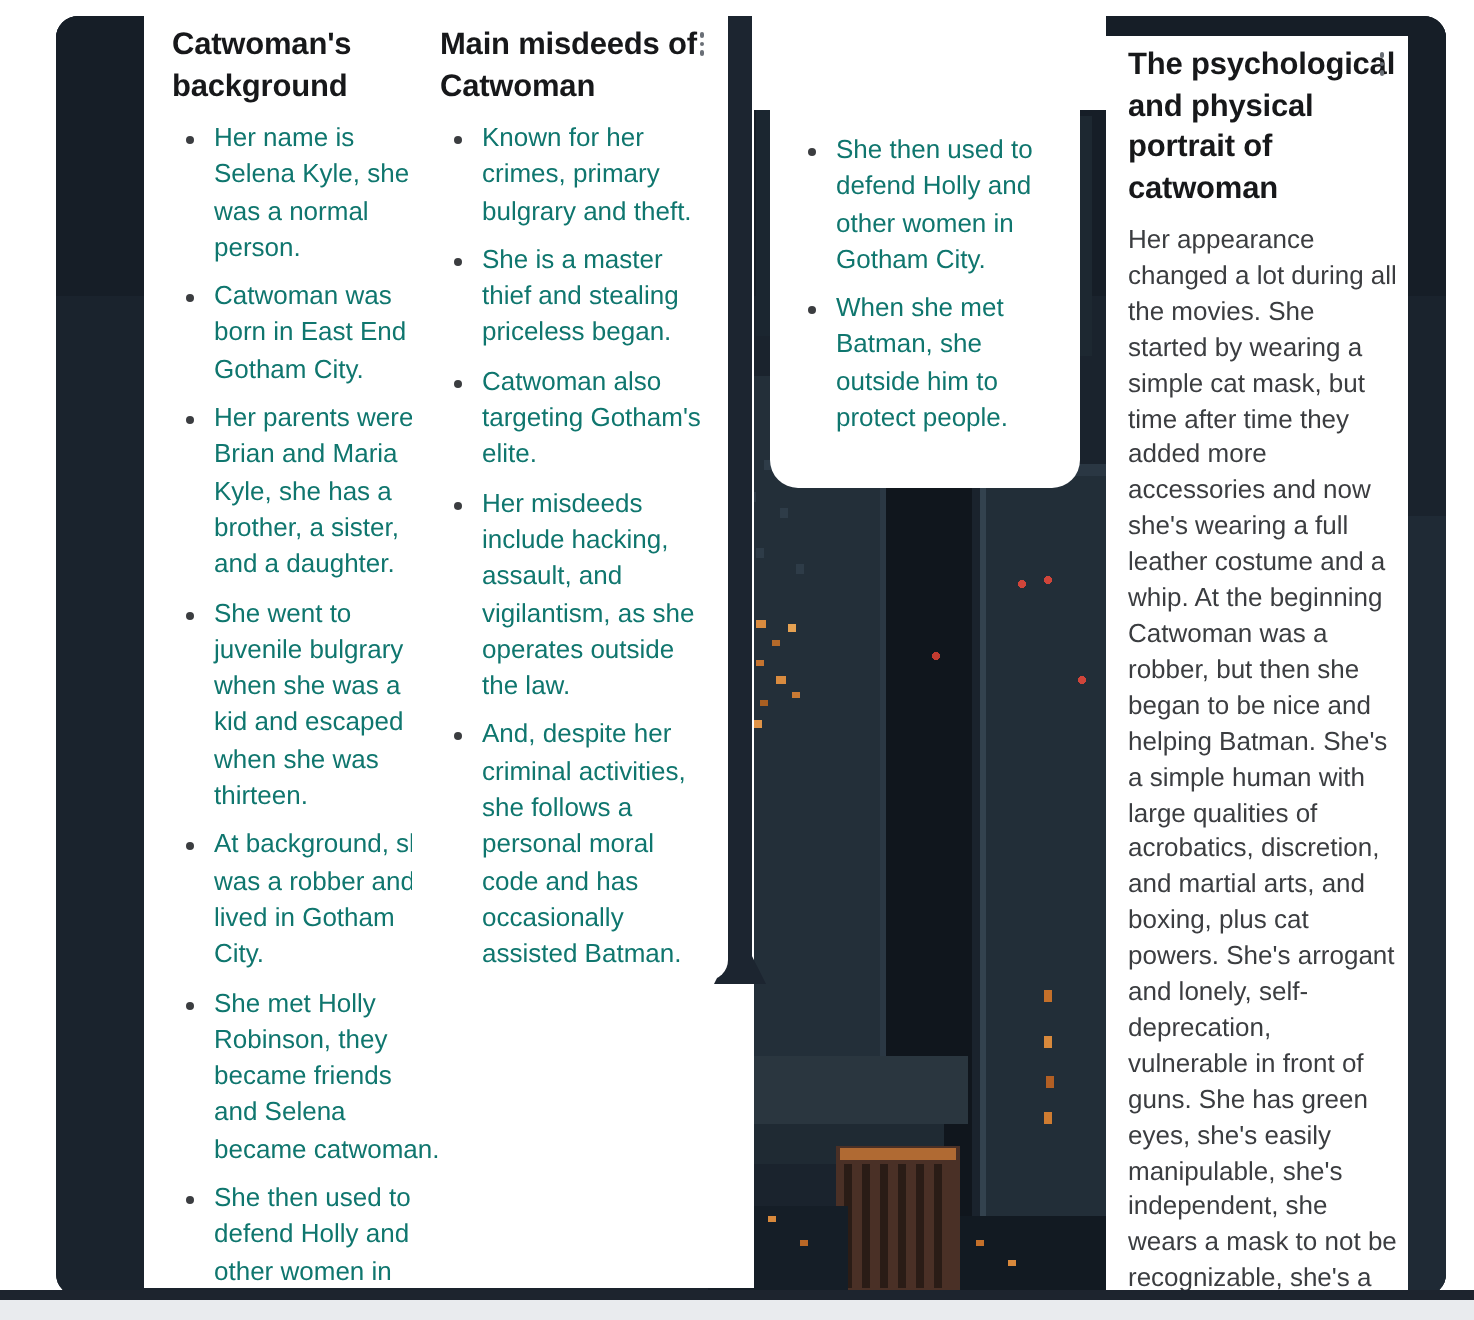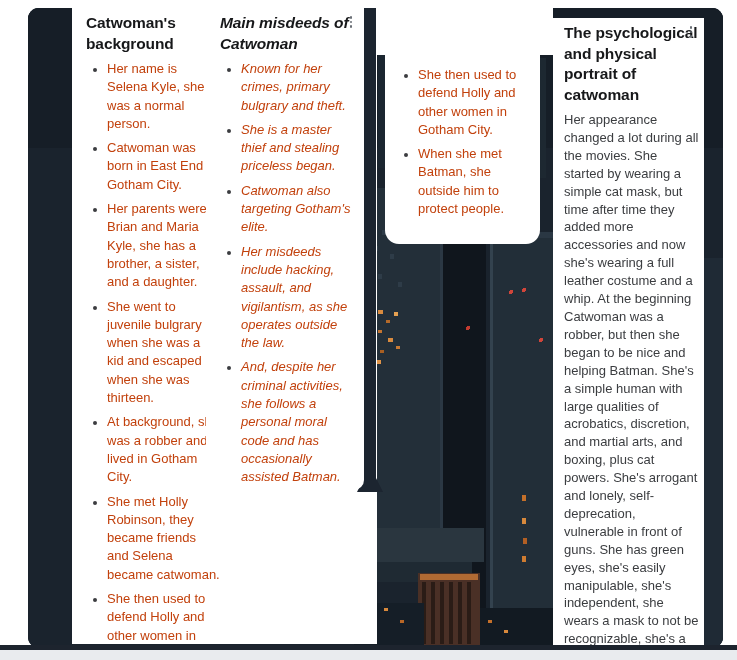--- a/index.html
+++ b/index.html
@@ -26,30 +26,30 @@
   .strip.right{left:364px;}
   .flare{position:absolute;top:478px;width:26px;height:14px;background:#1c2530;
          clip-path:polygon(27% 0,73% 0,100% 100%,0 100%);}
   .flare.left{left:189px;}
   .flare.right{left:357px;}
   
   .band3{position:absolute;left:377px;top:8px;width:176px;height:47px;background:#ffffff;}
   
   .card{position:absolute;background:#ffffff;overflow:hidden;box-sizing:border-box;}
   .card1{left:40px;top:8px;width:156px;height:636px;padding:5px 8px 0 14px;margin-left:32px;}
-  .card2{left:206px;top:8px;width:158px;height:482px;padding:5px 8px 0 14px;border-radius:0 0 10px 10px;font-style:italic;}
+  .card2{left:206px;top:8px;width:158px;height:482px;padding:5px 8px 0 14px;border-radius:0 0 10px 10px;}
   .card3{left:385px;top:8px;width:155px;height:236px;padding:55px 8px 0 12px;border-radius:0 0 14px 14px;}
   .card4{left:553px;top:18px;width:151px;height:636px;padding:5px 5px 0 11px;}
   .card h2{
     margin:0 0 6px 0;font-size:15.5px;line-height:20.5px;font-weight:bold;
     color:#17181a;letter-spacing:-0.1px;
   }
   .card ul{margin:3px 0 0 0;padding:0 0 0 21px;list-style:disc outside;}
   .card li{
-    font-size:13px;line-height:18.3px;color:#c2410c;margin:0 0 6px 0;
+    font-size:13px;line-height:18.3px;color:#0f766e;margin:0 0 6px 0;
   }
   .card li::marker{color:#3b3d40;font-size:12px;}
   .card4 p{margin:3px 0 0 0;font-size:13px;line-height:17.9px;color:#3b3d40;}
   
   .kebab{
     position:absolute;top:6px;right:8px;width:10px;height:16px;
     display:flex;flex-direction:column;align-items:center;justify-content:center;
     gap:2px;cursor:pointer;
   }
   .kebab i{display:block;width:2.5px;height:2.5px;border-radius:50%;background:#6a6f76;}

